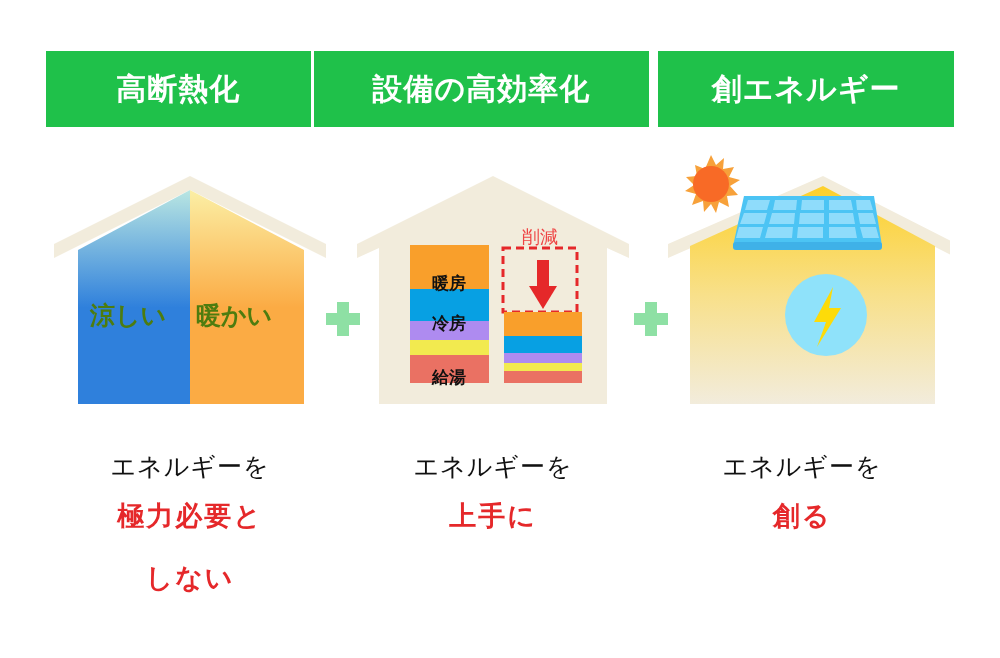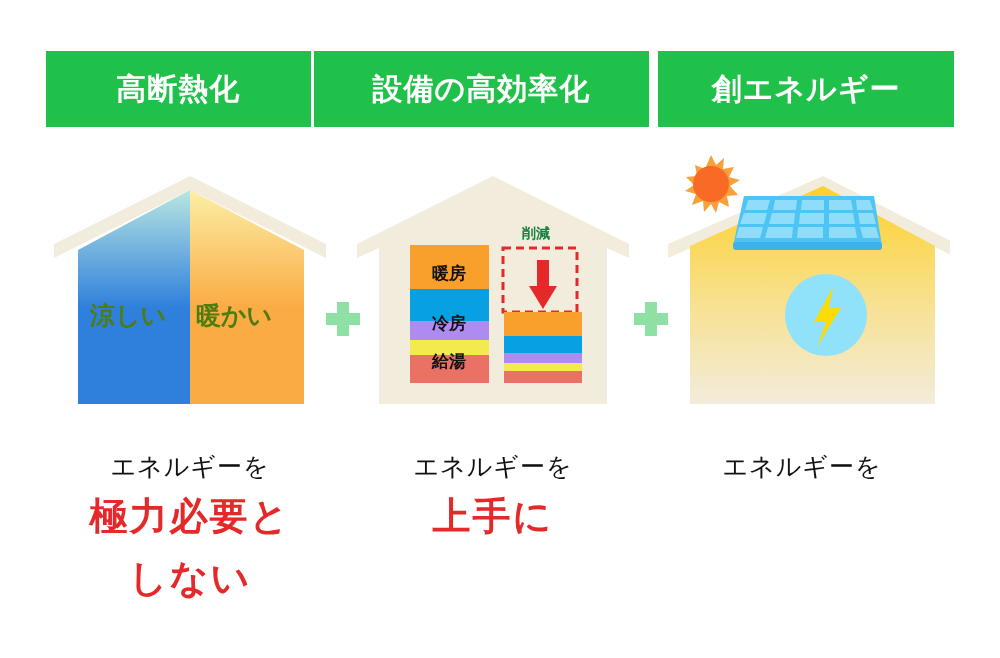--- a/index.html
+++ b/index.html
@@ -14,25 +14,25 @@
   .header-cell.c3 { width: 312px; margin-left: 9px; }
 
   .house { position: absolute; }
   .plus { position: absolute; width: 34px; height: 34px; }
   .plus::before, .plus::after { content: ""; position: absolute; background: #8ee0a4; }
   .plus::before { left: 11px; top: 0; width: 12px; height: 34px; }
   .plus::after { left: 0; top: 11px; width: 34px; height: 12px; }
 
   .caption { position: absolute; text-align: center; width: 300px; }
   .cap-black { font-size: 25px; font-weight: normal; color: #111; letter-spacing: 1px; }
-  .cap-red { font-size: 38px; font-weight: bold; color: #e5282a; line-height: 50px; letter-spacing: 2px; }
+  .cap-red { font-size: 27px; font-weight: bold; color: #e5282a; line-height: 50px; letter-spacing: 2px; }
 
   .label-white { position: absolute; color: #4d7c0f; font-weight: bold; font-size: 25px; }
   .bar-label { position: absolute; font-size: 17px; font-weight: bold; color: #111; text-align: center; width: 78px; }
-  .cut-label { position: absolute; color: #15803d; font-size: 14px; font-weight: bold; }
+  .cut-label { position: absolute; color: #ef4444; font-size: 18px; font-weight: normal; }
 </style>
 </head>
 <body>
 
 <div class="header-bar">
   <div class="header-cell c1">高断熱化</div>
   <div class="header-cell c2">設備の高効率化</div>
   <div class="header-cell c3">創エネルギー</div>
 </div>
 
@@ -71,23 +71,23 @@
 
   <rect x="180" y="84" width="12" height="28" fill="#e5282a"></rect>
   <polygon points="172,110 200,110 186,133" fill="#e5282a"></polygon>
 
   <rect x="147" y="136" width="78" height="24" fill="#f99f2b"></rect>
   <rect x="147" y="160" width="78" height="17" fill="#07a0e3"></rect>
   <rect x="147" y="177" width="78" height="10" fill="#ae8bf0"></rect>
   <rect x="147" y="187" width="78" height="8" fill="#f2ea4f"></rect>
   <rect x="147" y="195" width="78" height="12" fill="#ea7163"></rect>
 </svg>
-<div class="bar-label" style="left:410px;top:262px">暖房</div>
+<div class="bar-label" style="left:410px;top:272px">暖房</div>
 <div class="bar-label" style="left:410px;top:312px">冷房</div>
-<div class="bar-label" style="left:410px;top:350px">給湯</div>
+<div class="bar-label" style="left:410px;top:366px">給湯</div>
 <div class="cut-label" style="left:522px;top:225px">削減</div>
 
 <div class="plus" style="left:634px;top:302px"></div>
 
 <svg class="house" style="left:660px;top:150px" width="290" height="258" viewBox="0 0 290 258">
   <defs>
     <linearGradient id="sunny" x1="0" y1="0" x2="0" y2="1">
       <stop offset="0" stop-color="#fdd02a"></stop>
       <stop offset="0.5" stop-color="#f8e08a"></stop>
       <stop offset="1" stop-color="#f2ecdc"></stop>
@@ -131,13 +131,14 @@
   <div class="cap-black">エネルギーを</div>
   <div class="cap-red" style="margin-top:8px">極力必要と</div>
   <div class="cap-red" style="margin-top:12px">しない</div>
 </div>
 <div class="caption" style="left:343px;top:450px">
   <div class="cap-black">エネルギーを</div>
   <div class="cap-red" style="margin-top:8px">上手に</div>
 </div>
 <div class="caption" style="left:652px;top:450px">
   <div class="cap-black">エネルギーを</div>
+  <div class="cap-red" style="margin-top:8px">創る</div>
 </div>
 
 </body></html>

